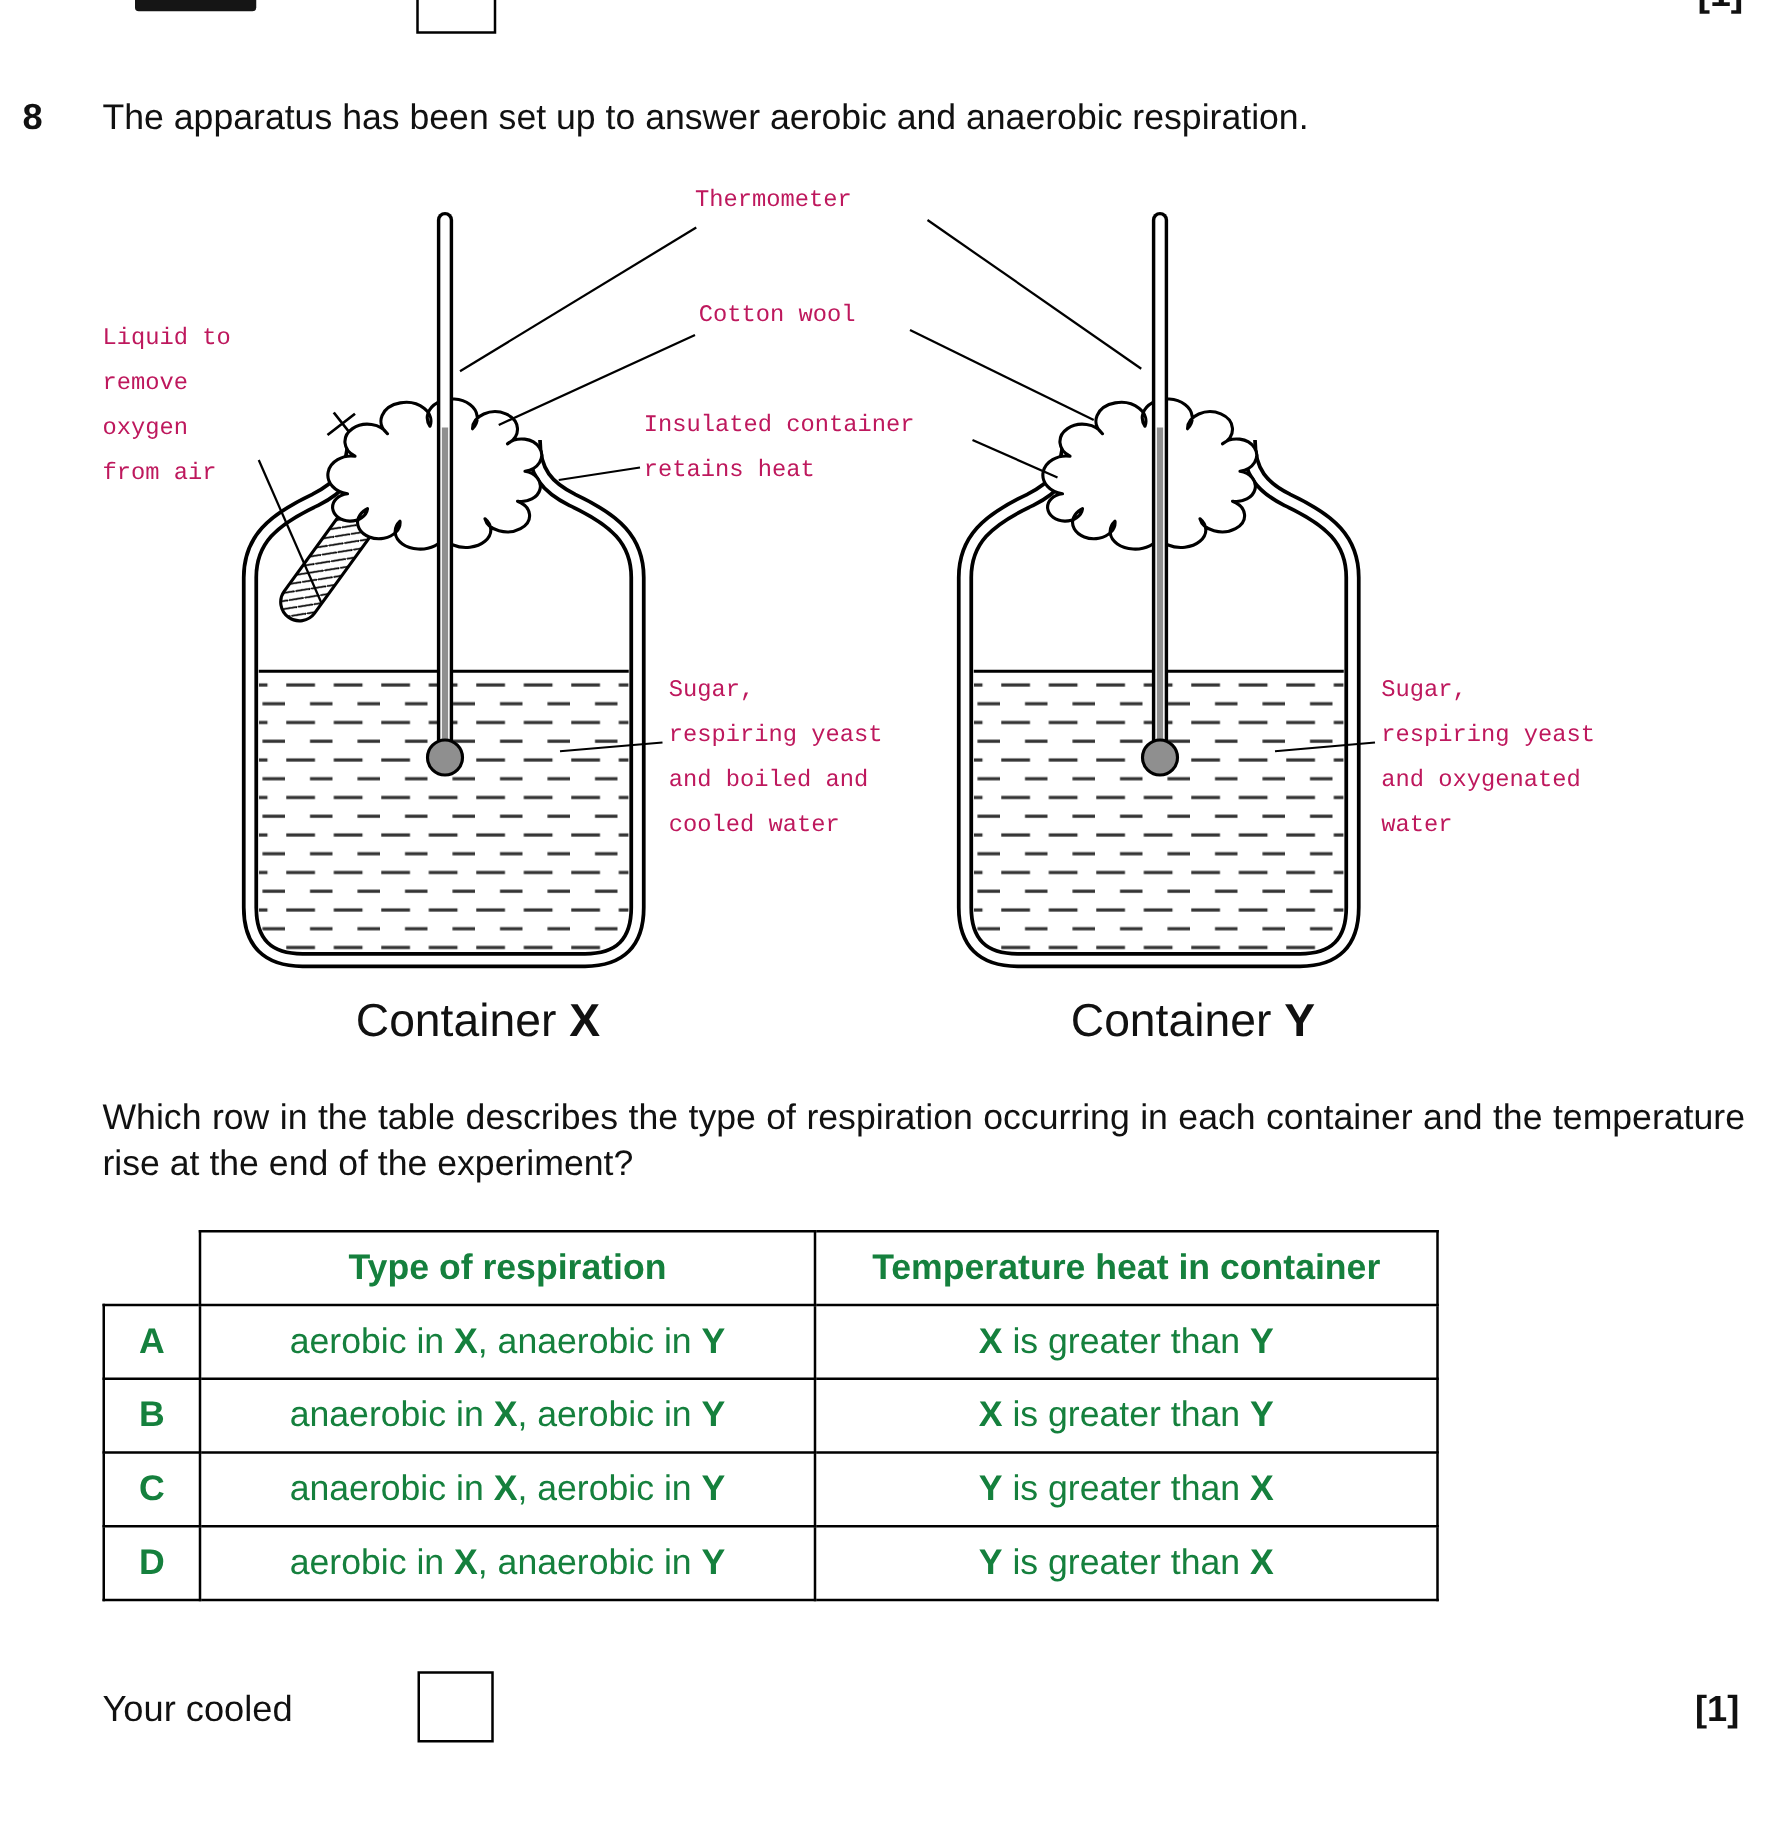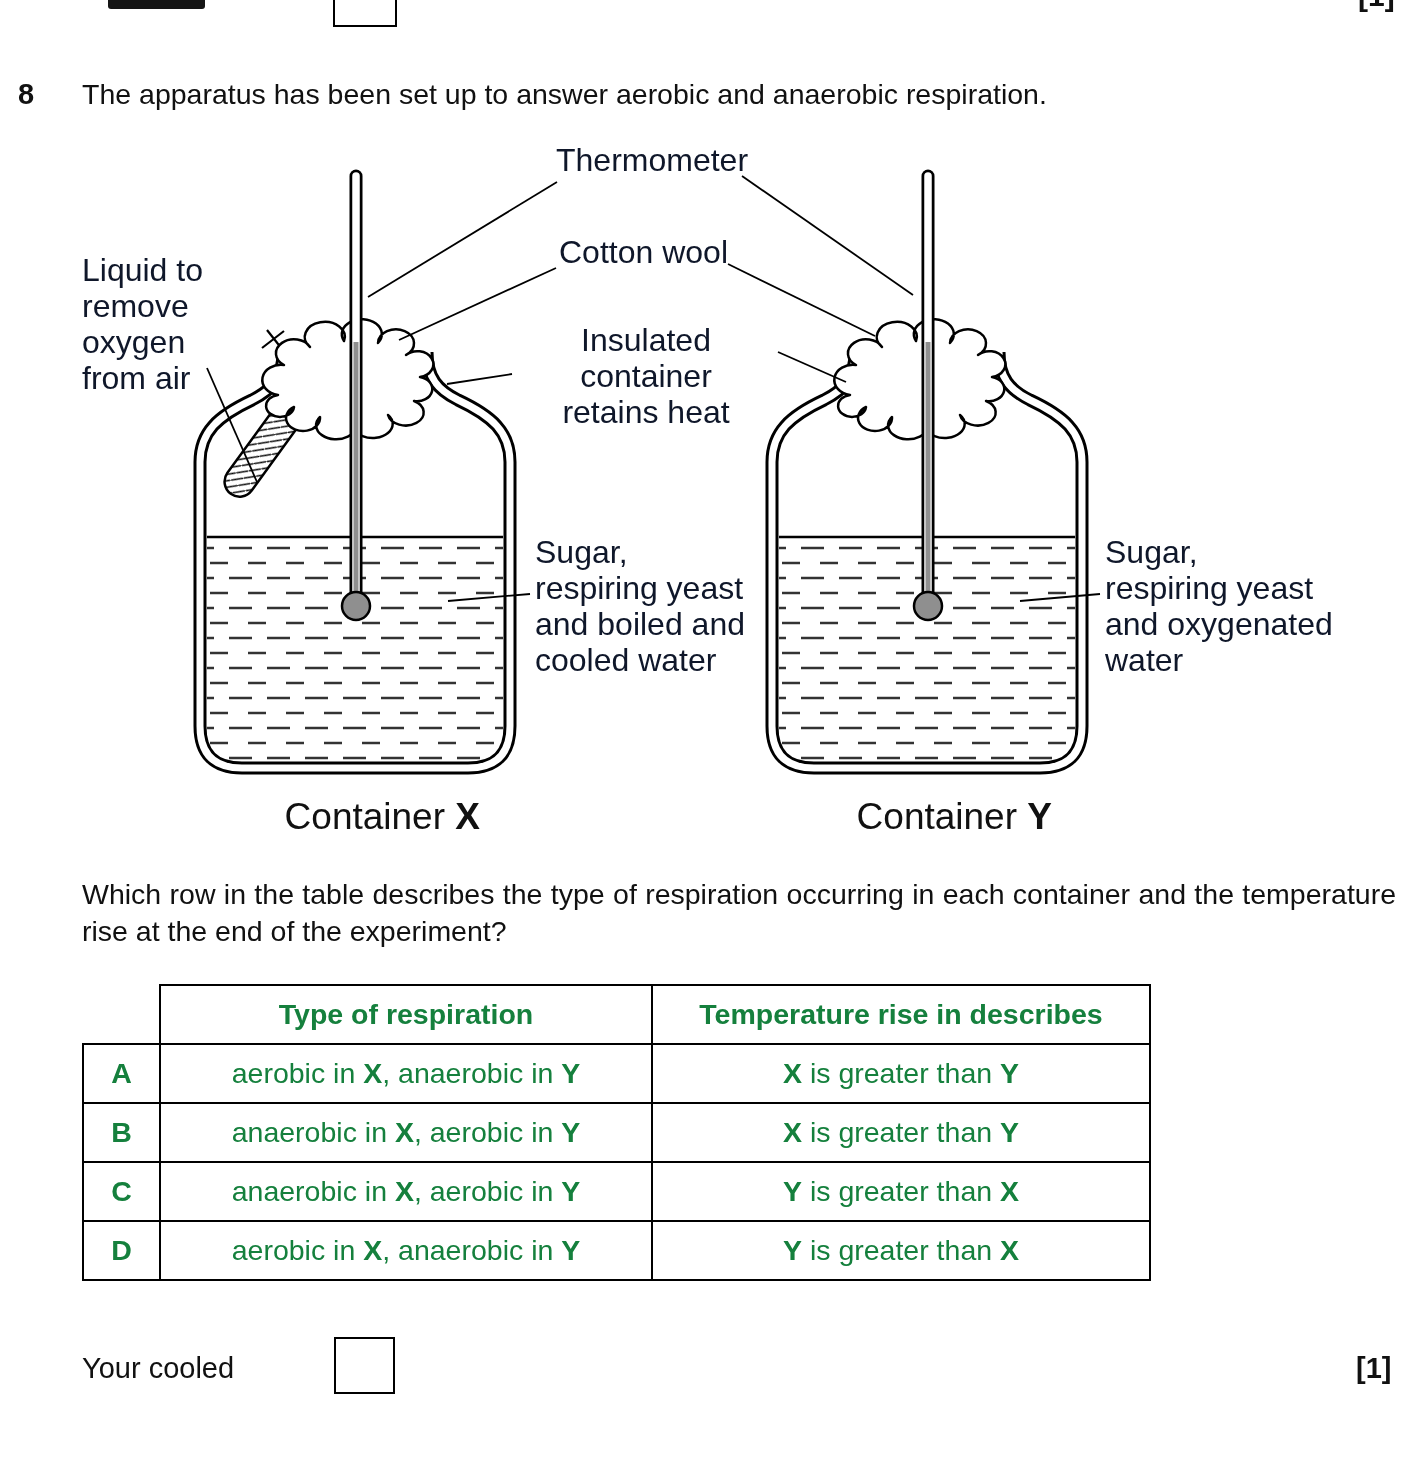--- a/index.html
+++ b/index.html
@@ -1,20 +1,20 @@
 <!DOCTYPE html>
 <html><head>
 <meta charset="utf-8">
 <style>
   html,body{margin:0;padding:0;background:#fff;}
   .page{
     position:relative;width:1414px;height:1457px;background:#ffffff;
     font-family:"Liberation Sans", sans-serif;color:#111;overflow:hidden;
   }
-  .lbl{position:absolute;font-size:32px;line-height:36px;white-space:pre-line;color:#0f172a;}
+  .lbl{position:absolute;font-size:19px;line-height:36px;white-space:pre-line;color:#be185d;font-family:Liberation Mono, monospace;}
   .qnum{position:absolute;font-size:29px;font-weight:bold;}
   .qtext{position:absolute;font-size:28.5px;}
   .caption{position:absolute;font-size:37px;text-align:right;width:250px;}
   .prompt{
     position:absolute;left:82px;top:876px;width:1314px;
     font-size:28.5px;line-height:37px;text-align:justify;
   }
   table.grid{
     position:absolute;left:82px;top:984px;border-collapse:collapse;
     font-size:28.5px;color:#15803d;
@@ -102,21 +102,21 @@
       <line x1="512" y1="374" x2="447" y2="384"></line>
       <line x1="778" y1="352" x2="846" y2="382"></line>
       <line x1="207" y1="368" x2="257" y2="482"></line>
       <line x1="530" y1="594" x2="448" y2="601"></line>
       <line x1="1100" y1="594" x2="1020" y2="601"></line>
     </g>
   </svg>
 
   <div class="lbl" style="left:556px;top:142px;">Thermometer</div>
   <div class="lbl" style="left:559px;top:234px;">Cotton wool</div>
-  <div class="lbl" style="left:515px;top:322px;width:262px;text-align:center;">Insulated container
+  <div class="lbl" style="left:515px;top:322px;width:262px;text-align:left;">Insulated container
 retains heat</div>
   <div class="lbl" style="left:82px;top:252px;">Liquid to
 remove
 oxygen
 from air</div>
   <div class="lbl" style="left:535px;top:534px;">Sugar,
 respiring yeast
 and boiled and
 cooled water</div>
   <div class="lbl" style="left:1105px;top:534px;">Sugar,
@@ -127,21 +127,21 @@
   <div class="caption" style="left:230px;top:796px;"><span>Container </span><span style="font-weight: bold;">X</span></div>
   <div class="caption" style="left:802px;top:796px;"><span>Container </span><span style="font-weight: bold;">Y</span></div>
 
   <div class="prompt">Which row in the table describes the type of respiration occurring in each container and the temperature rise at the end of the experiment?</div>
 
   <table class="grid">
     <tbody>
         <tr>
       <th class="corner"></th>
       <th class="c2">Type of respiration</th>
-      <th class="c3">Temperature rise in describes</th>
+      <th class="c3">Temperature heat in container</th>
     </tr>
     <tr>
       <td class="letter">A</td>
       <td class="c2"><span>aerobic in </span><span style="font-weight: bold;">X</span><span>, anaerobic in </span><span style="font-weight: bold;">Y</span></td>
       <td class="c3"><span style="font-weight: bold;">X</span><span> is greater than </span><span style="font-weight: bold;">Y</span></td>
     </tr>
     <tr>
       <td class="letter">B</td>
       <td class="c2"><span>anaerobic in </span><span style="font-weight: bold;">X</span><span>, aerobic in </span><span style="font-weight: bold;">Y</span></td>
       <td class="c3"><span style="font-weight: bold;">X</span><span> is greater than </span><span style="font-weight: bold;">Y</span></td>

